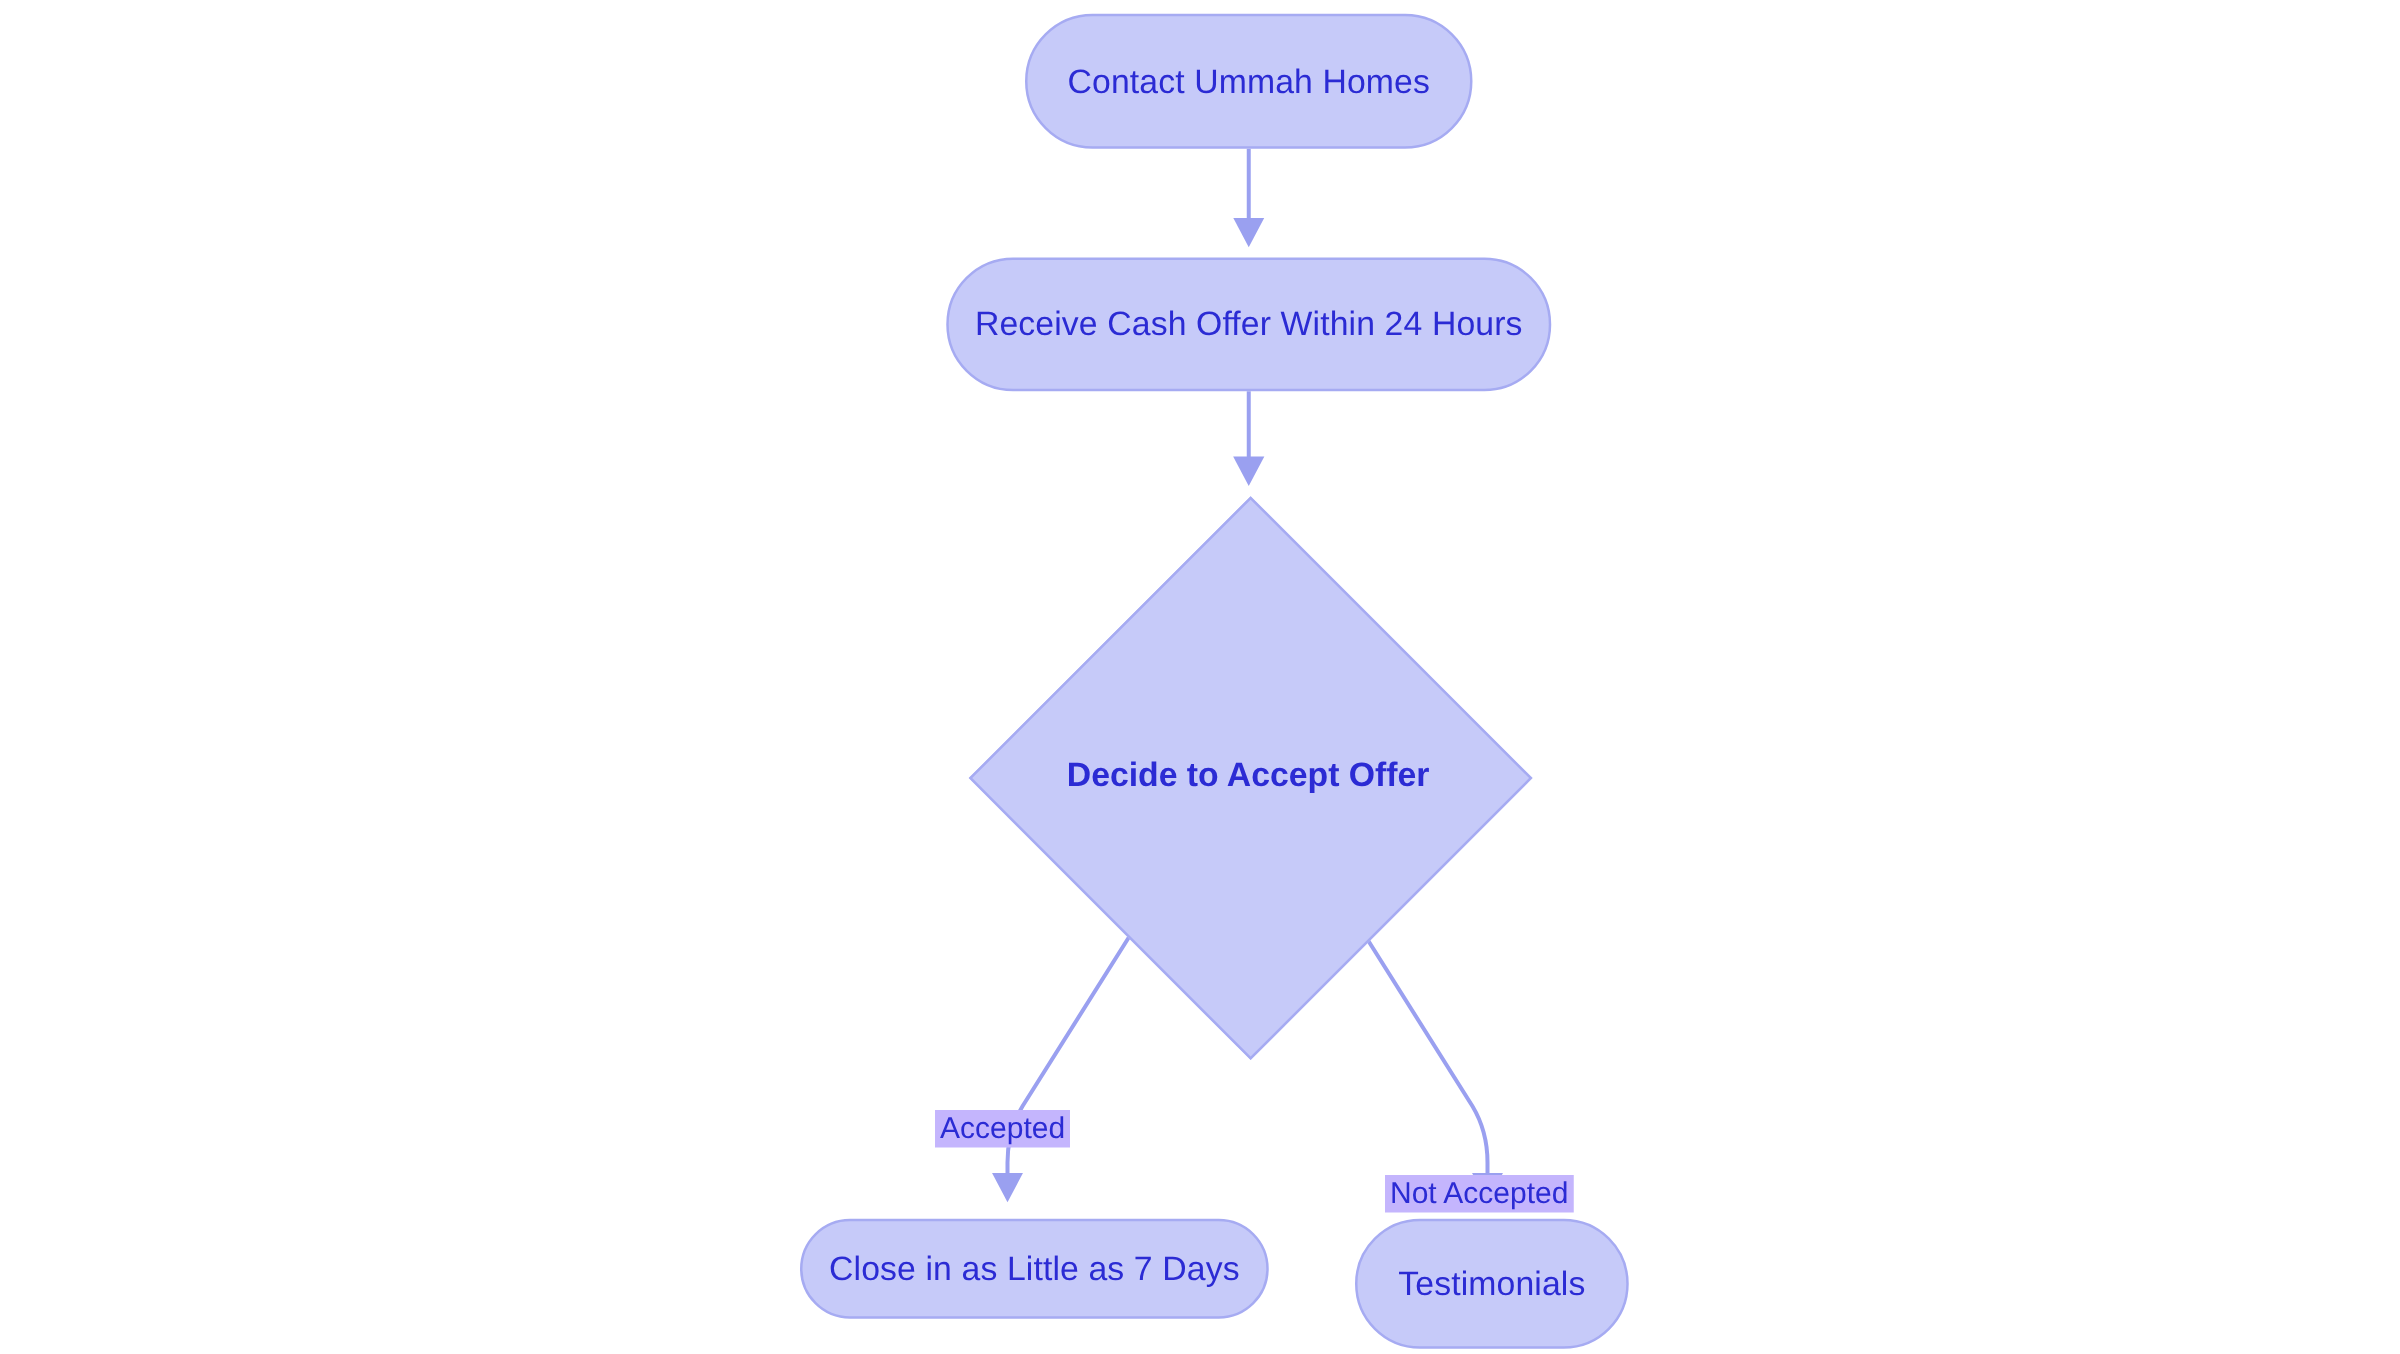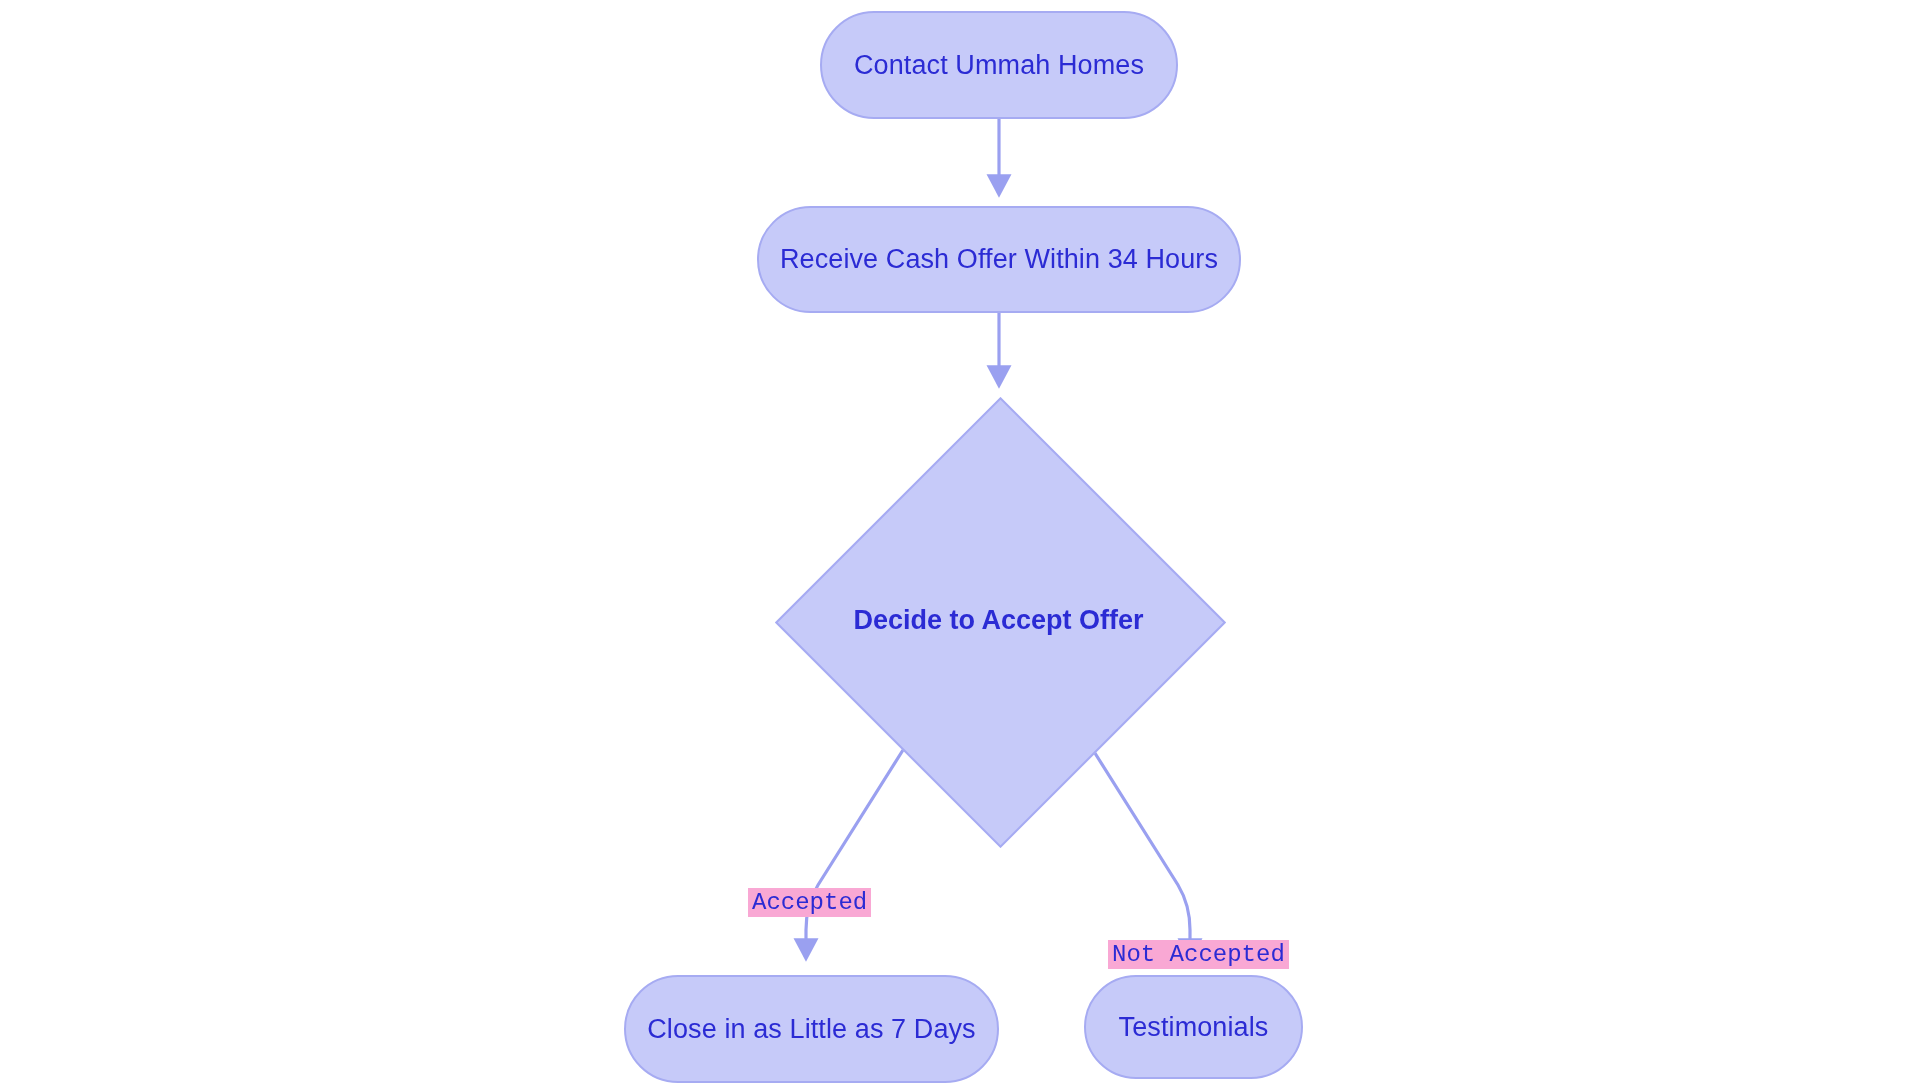--- a/index.html
+++ b/index.html
@@ -69,23 +69,23 @@
     z-index: 1;
     color: #2b2bd4;
     font-size: 27px;
     font-family: "Liberation Sans", sans-serif;
     white-space: nowrap;
   }
   .edge-label {
     position: absolute;
     color: #2b2bd4;
     font-size: 24px;
-    font-family: Liberation Mono, monospace;
+    font-family: Liberation Sans, sans-serif;
     white-space: nowrap;
-    background: #f9a8d4;
+    background: #c4b5fd;
     padding: 1px 4px;
     z-index: 4;
   }
 </style>
 </head>
 <body>
 
 <div id="flowchart-root">
 
   <svg id="edges-layer" viewBox="0 0 1920 1083" width="1920" height="1083" xmlns="http://www.w3.org/2000/svg">
@@ -102,29 +102,29 @@
     <path d="M 903 750 L 818 885 Q 806 905 806 930 L 806 958" stroke="#9aa0f0" stroke-width="3.2" fill="none" marker-end="url(#arrowhead)"></path>
 
     <path d="M 1093 750 L 1178 885 Q 1190 905 1190 930 L 1190 958" stroke="#9aa0f0" stroke-width="3.2" fill="none" marker-end="url(#arrowhead)"></path>
   </svg>
 
   <div class="node node-stadium" style="left:820px; top:11px; width:358px; height:108px;">
     <span>Contact Ummah Homes</span>
   </div>
 
   <div class="node node-stadium" style="left:757px; top:206px; width:484px; height:107px;">
-    <span>Receive Cash Offer Within 34 Hours</span>
+    <span>Receive Cash Offer Within 24 Hours</span>
   </div>
 
   <div class="node-diamond-wrap" style="left:776px; top:398px; width:445px; height:445px;font-weight:bold;">
     <div class="node-diamond-shape"></div>
     <span class="node-diamond-label">Decide to Accept Offer</span>
   </div>
 
-  <div class="node node-stadium" style="left:624px; top:975px; width:375px; height:108px;">
+  <div class="node node-stadium" style="left:640px; top:975px; width:375px; height:80px;">
     <span>Close in as Little as 7 Days</span>
   </div>
 
   <div class="node node-stadium" style="left:1084px; top:975px; width:219px; height:104px;">
     <span>Testimonials</span>
   </div>
 
   <div class="edge-label" style="left:748px; top:888px;">Accepted</div>
 
   <div class="edge-label" style="left:1108px; top:940px;">Not Accepted</div>

